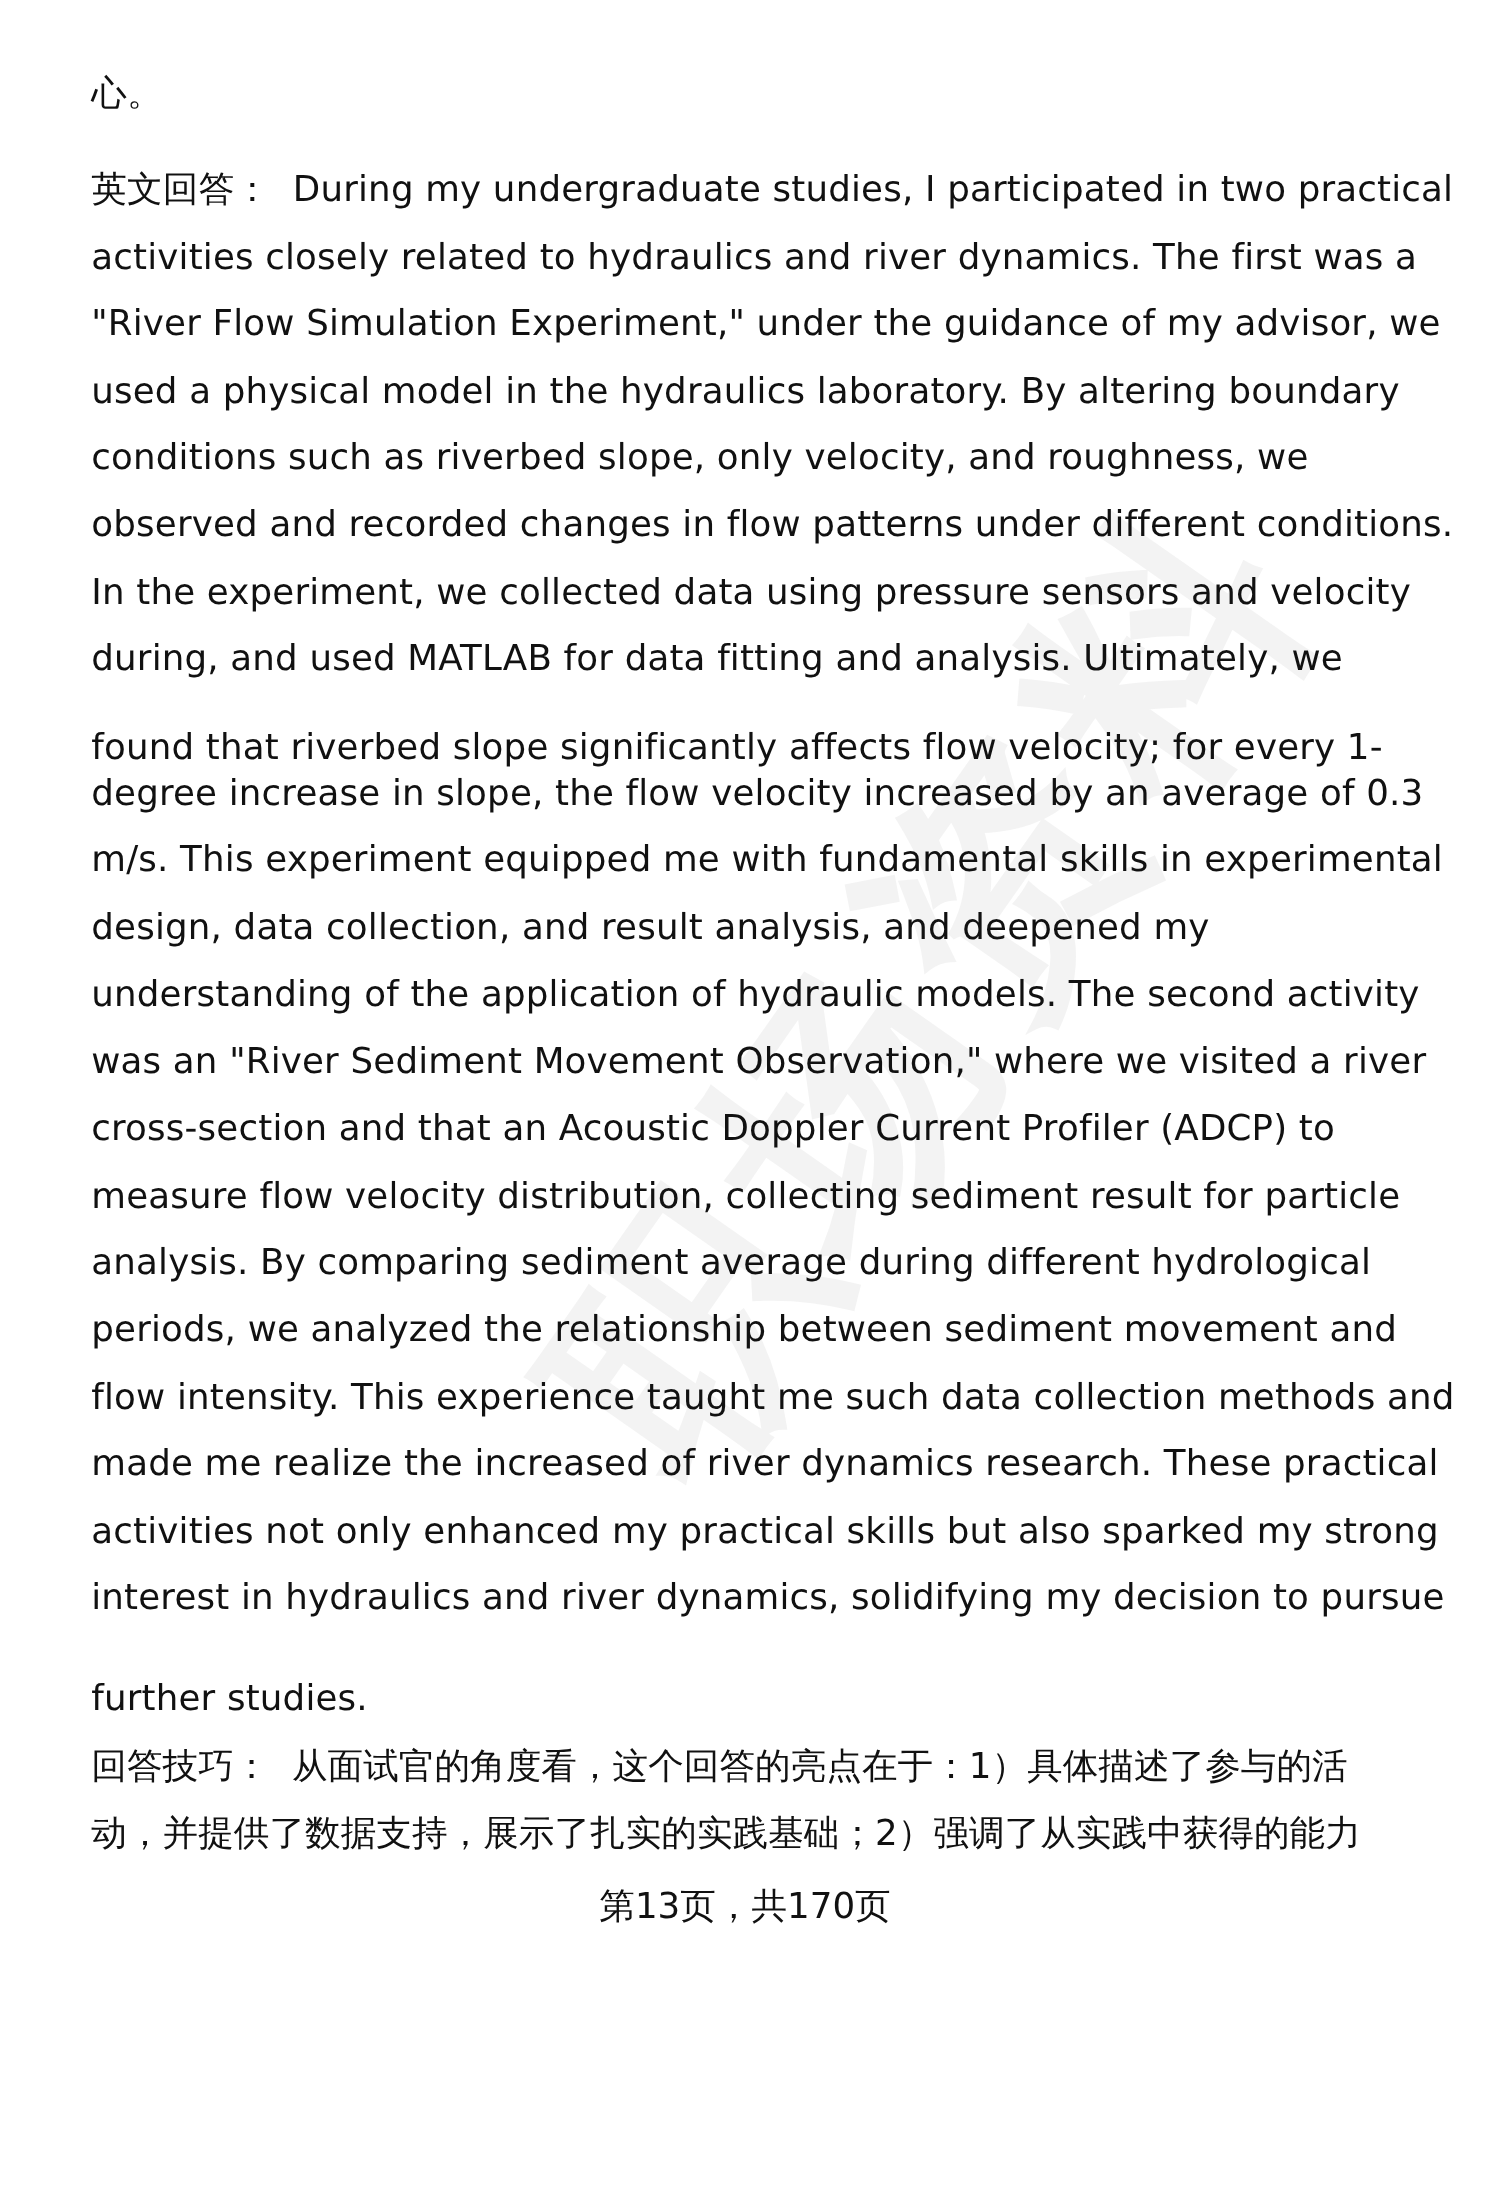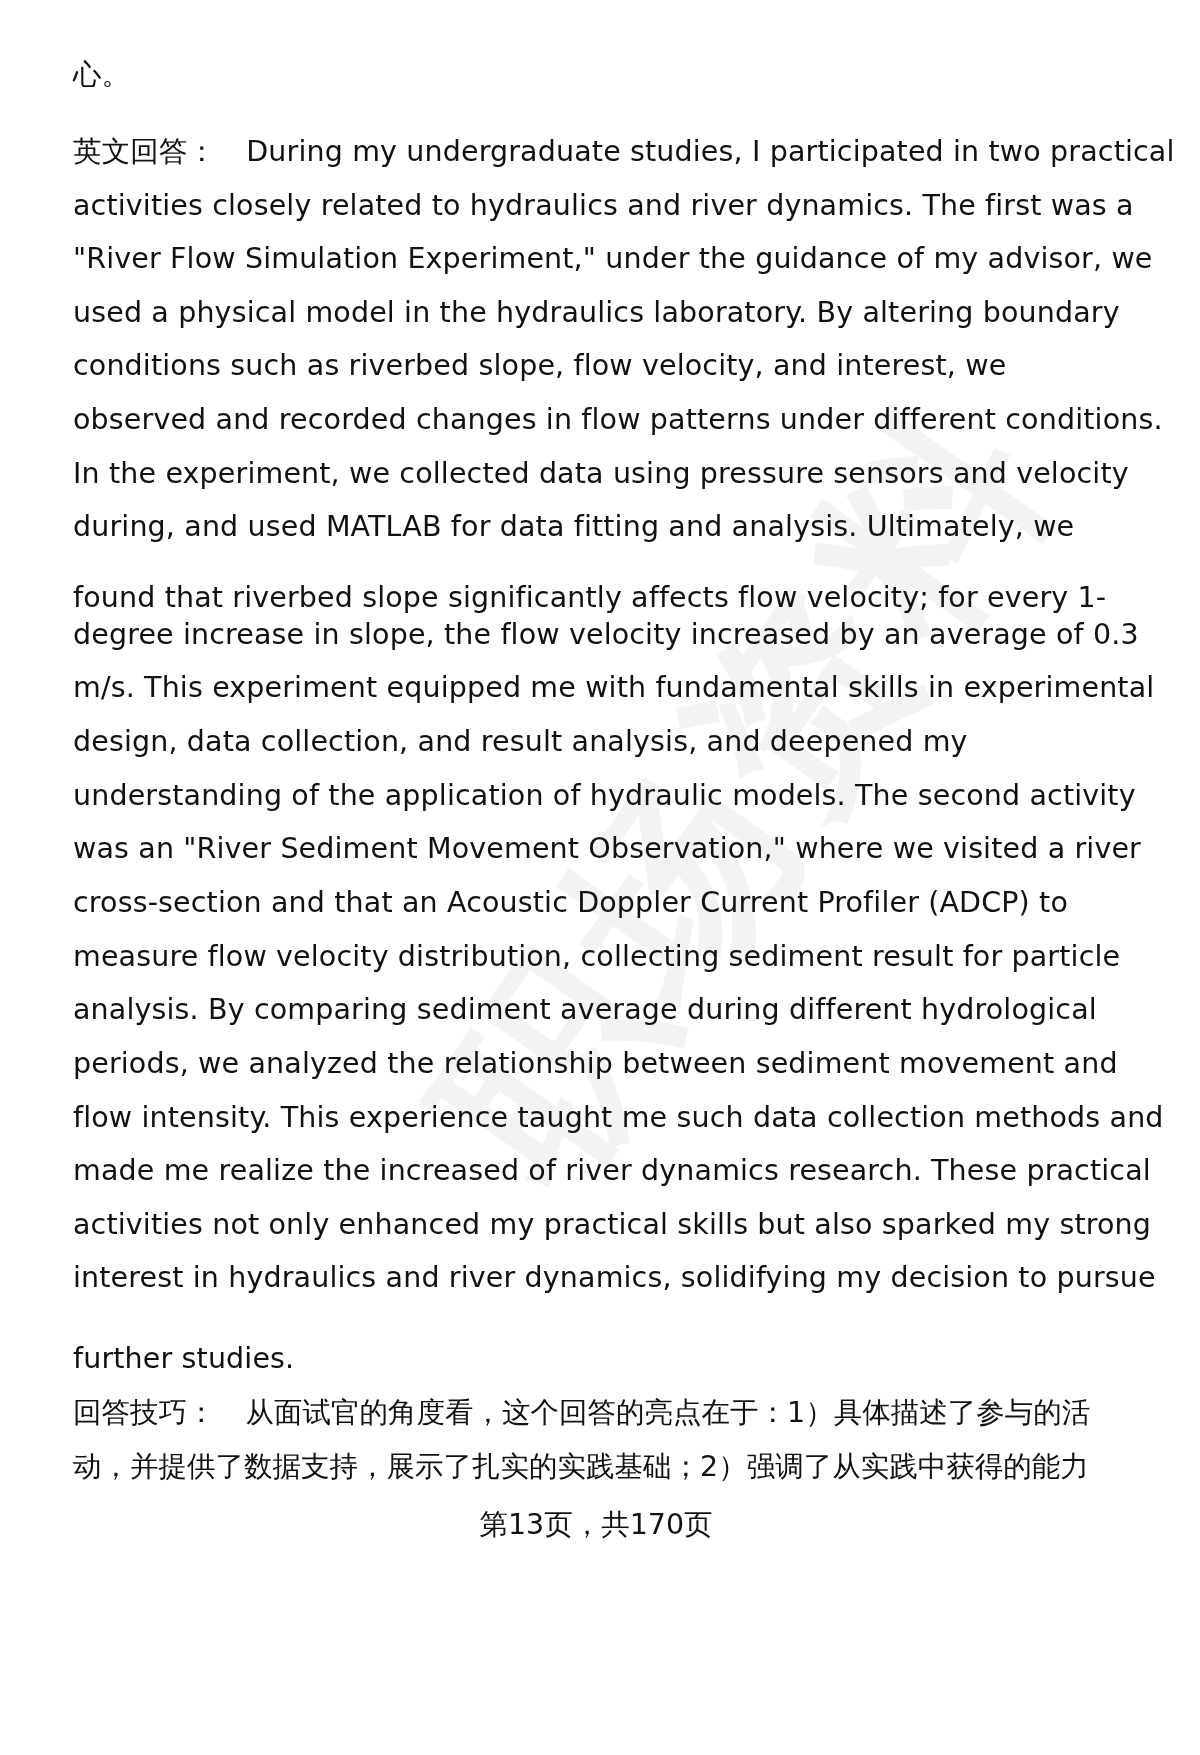--- a/index.html
+++ b/index.html
@@ -5,40 +5,40 @@
   html, body { margin: 0; padding: 0; background: #ffffff; }
   body { width: 1200px; height: 1755px; position: relative; overflow: hidden;
          font-family: "DejaVu Sans", "Liberation Sans", sans-serif; color: #111; }
   .watermark { position: absolute; left: 330px; top: 560px; width: 760px; height: 560px;
                transform: rotate(-55deg); transform-origin: center; pointer-events: none;
                color: rgba(200,200,200,0.22); font-size: 210px; font-weight: bold;
                letter-spacing: 10px; white-space: nowrap; line-height: 560px; text-align: center; }
   .page { position: absolute; left: 73px; top: 0; width: 1090px; }
   .line { position: absolute; left: 0; white-space: nowrap; font-size: 28.5px; line-height: 34px; }
   .en { letter-spacing: 0.15px; }
-  .label { margin-right: 30px; }
+  .label { margin-right: 18px; }
   .footer { position: absolute; left: 0; width: 1192px; top: 1508px; text-align: center;
             font-size: 28.5px; line-height: 34px; }
 </style>
 </head>
 <body>
 
 <div class="watermark">职场资料</div>
 
 <div class="page">
   <div class="line" style="top:58px">心。</div>
 
   <div>
     <div class="line en" style="top:135px">
       <span class="label">英文回答：</span><span>During my undergraduate studies, I participated in two practical</span>
     </div>
     <div class="line en" style="top:189px">activities closely related to hydraulics and river dynamics. The first was a</div>
     <div class="line en" style="top:242px">"River Flow Simulation Experiment," under the guidance of my advisor, we</div>
     <div class="line en" style="top:296px">used a physical model in the hydraulics laboratory. By altering boundary</div>
-    <div class="line en" style="top:349px">conditions such as riverbed slope, flow velocity, and interest, we</div>
+    <div class="line en" style="top:349px">conditions such as riverbed slope, only velocity, and roughness, we</div>
     <div class="line en" style="top:403px">observed and recorded changes in flow patterns under different conditions.</div>
     <div class="line en" style="top:457px">In the experiment, we collected data using pressure sensors and velocity</div>
     <div class="line en" style="top:510px">during, and used MATLAB for data fitting and analysis. Ultimately, we</div>
     <div class="line en" style="top:581px">found that riverbed slope significantly affects flow velocity; for every 1-</div>
     <div class="line en" style="top:618px">degree increase in slope, the flow velocity increased by an average of 0.3</div>
     <div class="line en" style="top:671px">m/s. This experiment equipped me with fundamental skills in experimental</div>
     <div class="line en" style="top:725px">design, data collection, and result analysis, and deepened my</div>
     <div class="line en" style="top:779px">understanding of the application of hydraulic models. The second activity</div>
     <div class="line en" style="top:832px">was an "River Sediment Movement Observation," where we visited a river</div>
     <div class="line en" style="top:886px">cross-section and that an Acoustic Doppler Current Profiler (ADCP) to</div>

